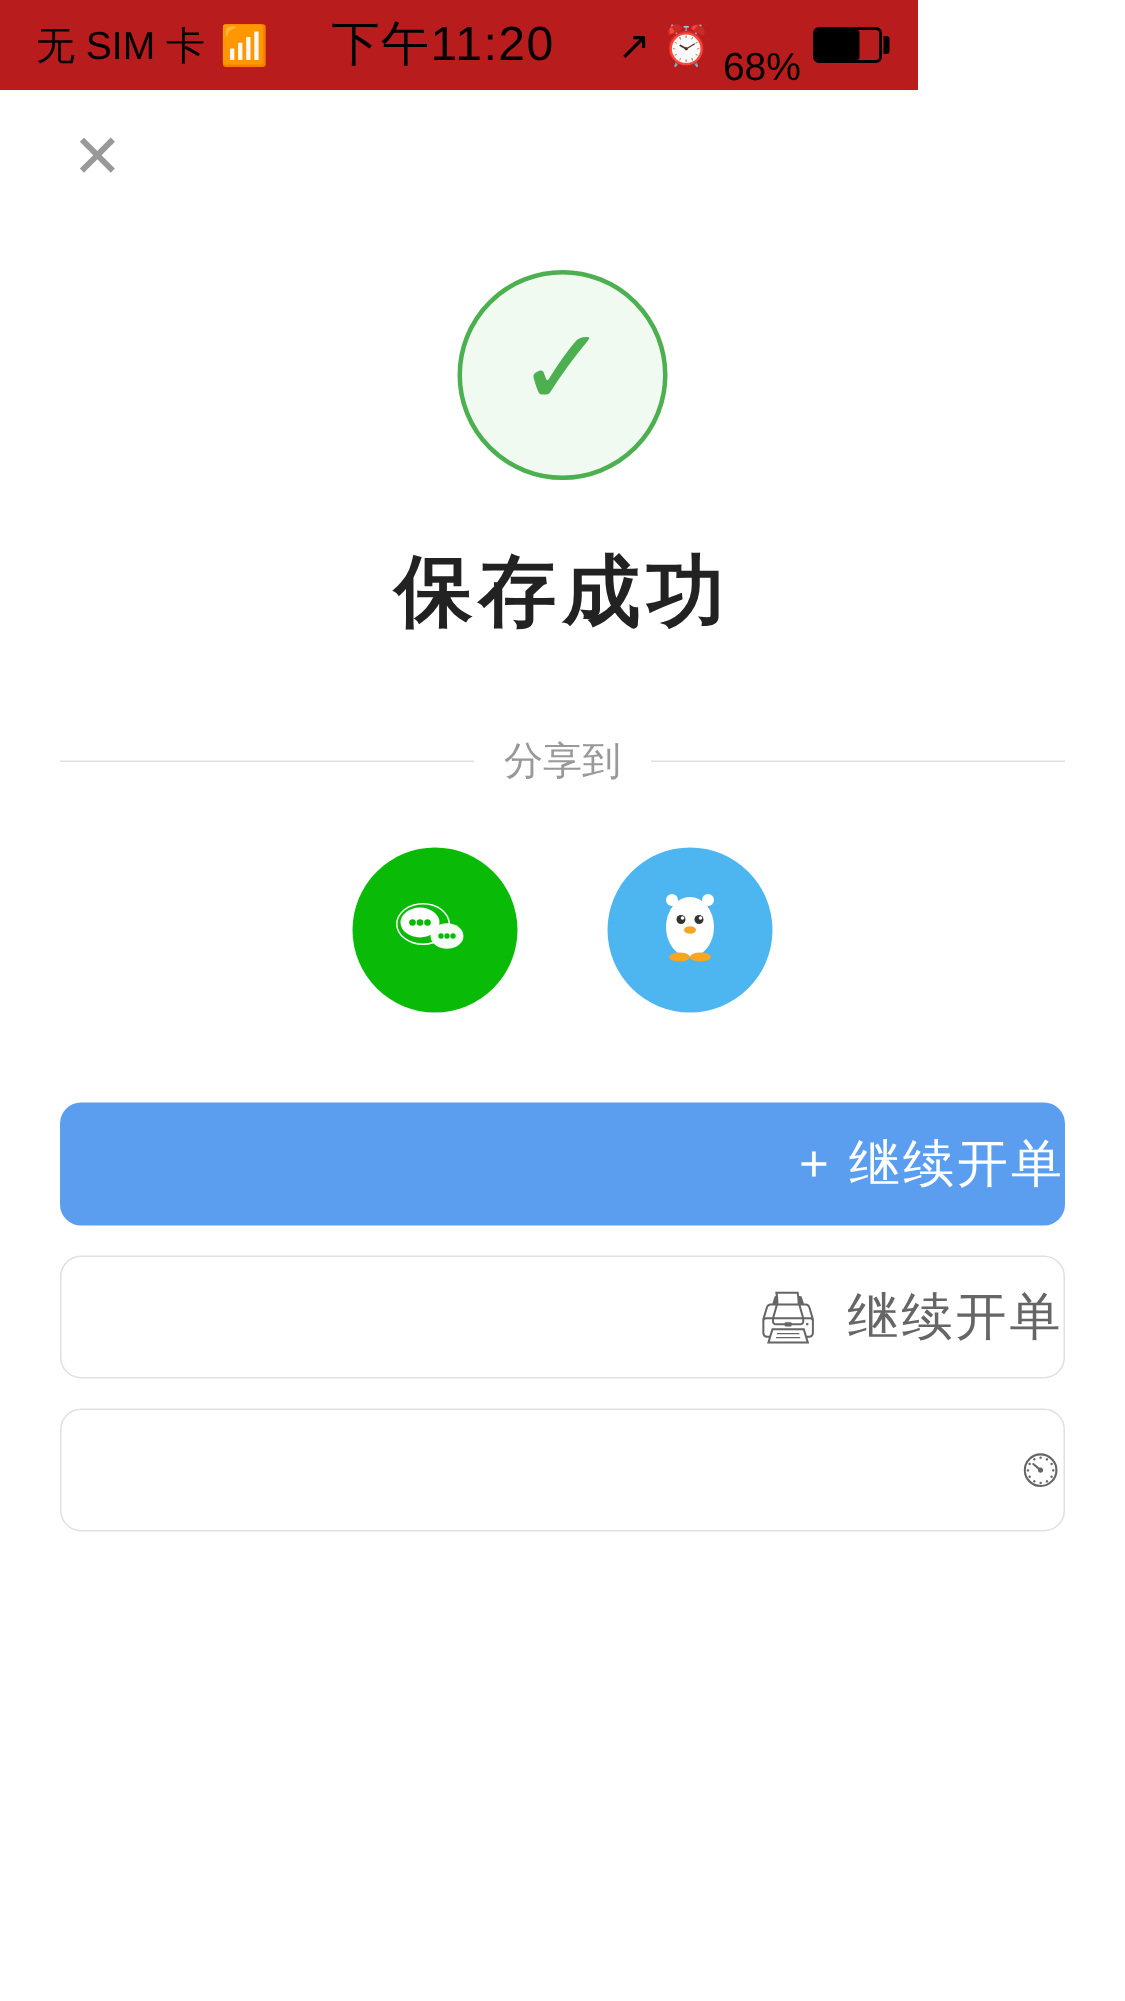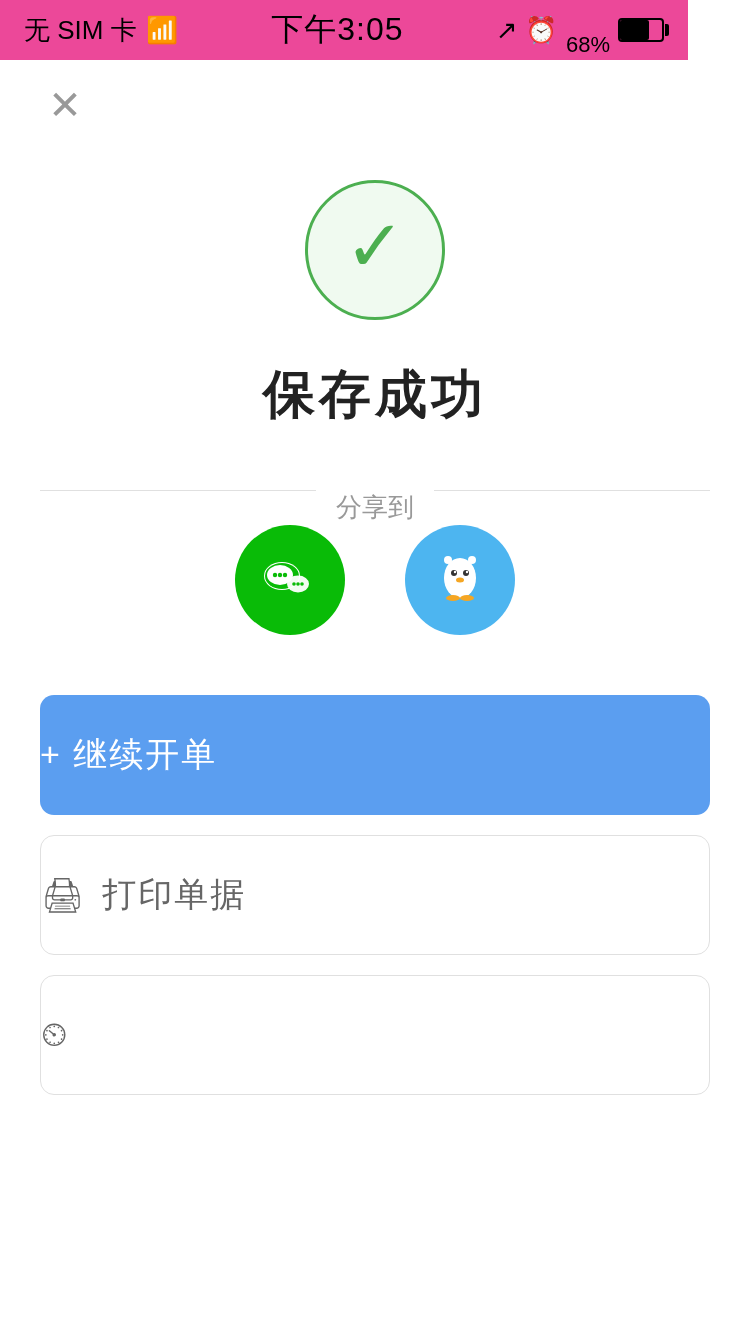--- a/index.html
+++ b/index.html
@@ -12,23 +12,23 @@
     body {
       width: 750px;
       min-height: 1334px;
       background: #ffffff;
       font-family: -apple-system, "PingFang SC", "Helvetica Neue", sans-serif;
       overflow-x: hidden;
     }
 
     
     .status-bar {
-      width: 688px;
+      width: 612px;
       height: 60px;
-      background: #ec4899;
+      background: #b91c1c;
       display: flex;
       align-items: center;
       justify-content: space-between;
       padding: 16px 24px;
       font-size: 26px;
       color: #000;
     }
 
     .status-left {
       display: flex;
@@ -49,21 +49,21 @@
     }
 
     .status-right {
       display: flex;
       align-items: center;
       gap: 8px;
       font-size: 26px;
     }
 
     .battery-text {
-      font-size: 22px;
+      font-size: 26px;
       margin-top: 29px;
     }
 
     .battery-icon {
       width: 46px;
       height: 24px;
       border: 2px solid #000;
       border-radius: 4px;
       position: relative;
       display: inline-flex;
@@ -150,22 +150,23 @@
 
     
     .share-section {
       width: 100%;
       padding: 0 40px;
       margin-top: 20px;
     }
 
     .share-divider-row {
       display: flex;
-      align-items: flex-start;
+      align-items: center;
       gap: 20px;
+      margin-bottom: 40px;
     }
 
     .divider-line {
       flex: 1;
       height: 1px;
       background: #e0e0e0;
     }
 
     .share-to-text {
       font-size: 26px;
@@ -209,25 +210,25 @@
     
     .actions-section {
       padding: 0 40px;
       display: flex;
       flex-direction: column;
       gap: 20px;
     }
 
     .action-btn {
       width: 100%;
-      height: 120px;
+      height: 82px;
       border-radius: 14px;
       display: flex;
       align-items: center;
-      justify-content: flex-start;
+      justify-content: flex-end;
       gap: 16px;
       font-size: 34px;
       cursor: pointer;
       border: none;
       letter-spacing: 2px;
     }
 
     .action-btn.primary {
       background: #5B9EF0;
       color: #ffffff;
@@ -244,21 +245,21 @@
     }
   </style>
 </head>
 <body>
 
 <div class="status-bar">
   <div class="status-left">
     <span>无 SIM 卡</span>
     <span class="wifi-icon">📶</span>
   </div>
-  <div class="status-center">下午3:05</div>
+  <div class="status-center">下午11:20</div>
   <div class="status-right">
     <span>↗</span>
     <span>⏰</span>
     <span class="battery-text">68%</span>
     <div class="battery-icon">
       <div class="battery-fill"></div>
     </div>
   </div>
 </div>
 
@@ -323,19 +324,19 @@
   </div>
 </div>
 
 <div class="actions-section">
   <button class="action-btn primary">
     <span>+ 继续开单</span>
   </button>
 
   <button class="action-btn secondary">
     <span class="btn-icon">🖨</span>
-    <span>打印单据</span>
+    <span>继续开单</span>
   </button>
 
   <button class="action-btn secondary">
     <span class="btn-icon">⏲</span>
   </button>
 </div>
 
 </body></html>

